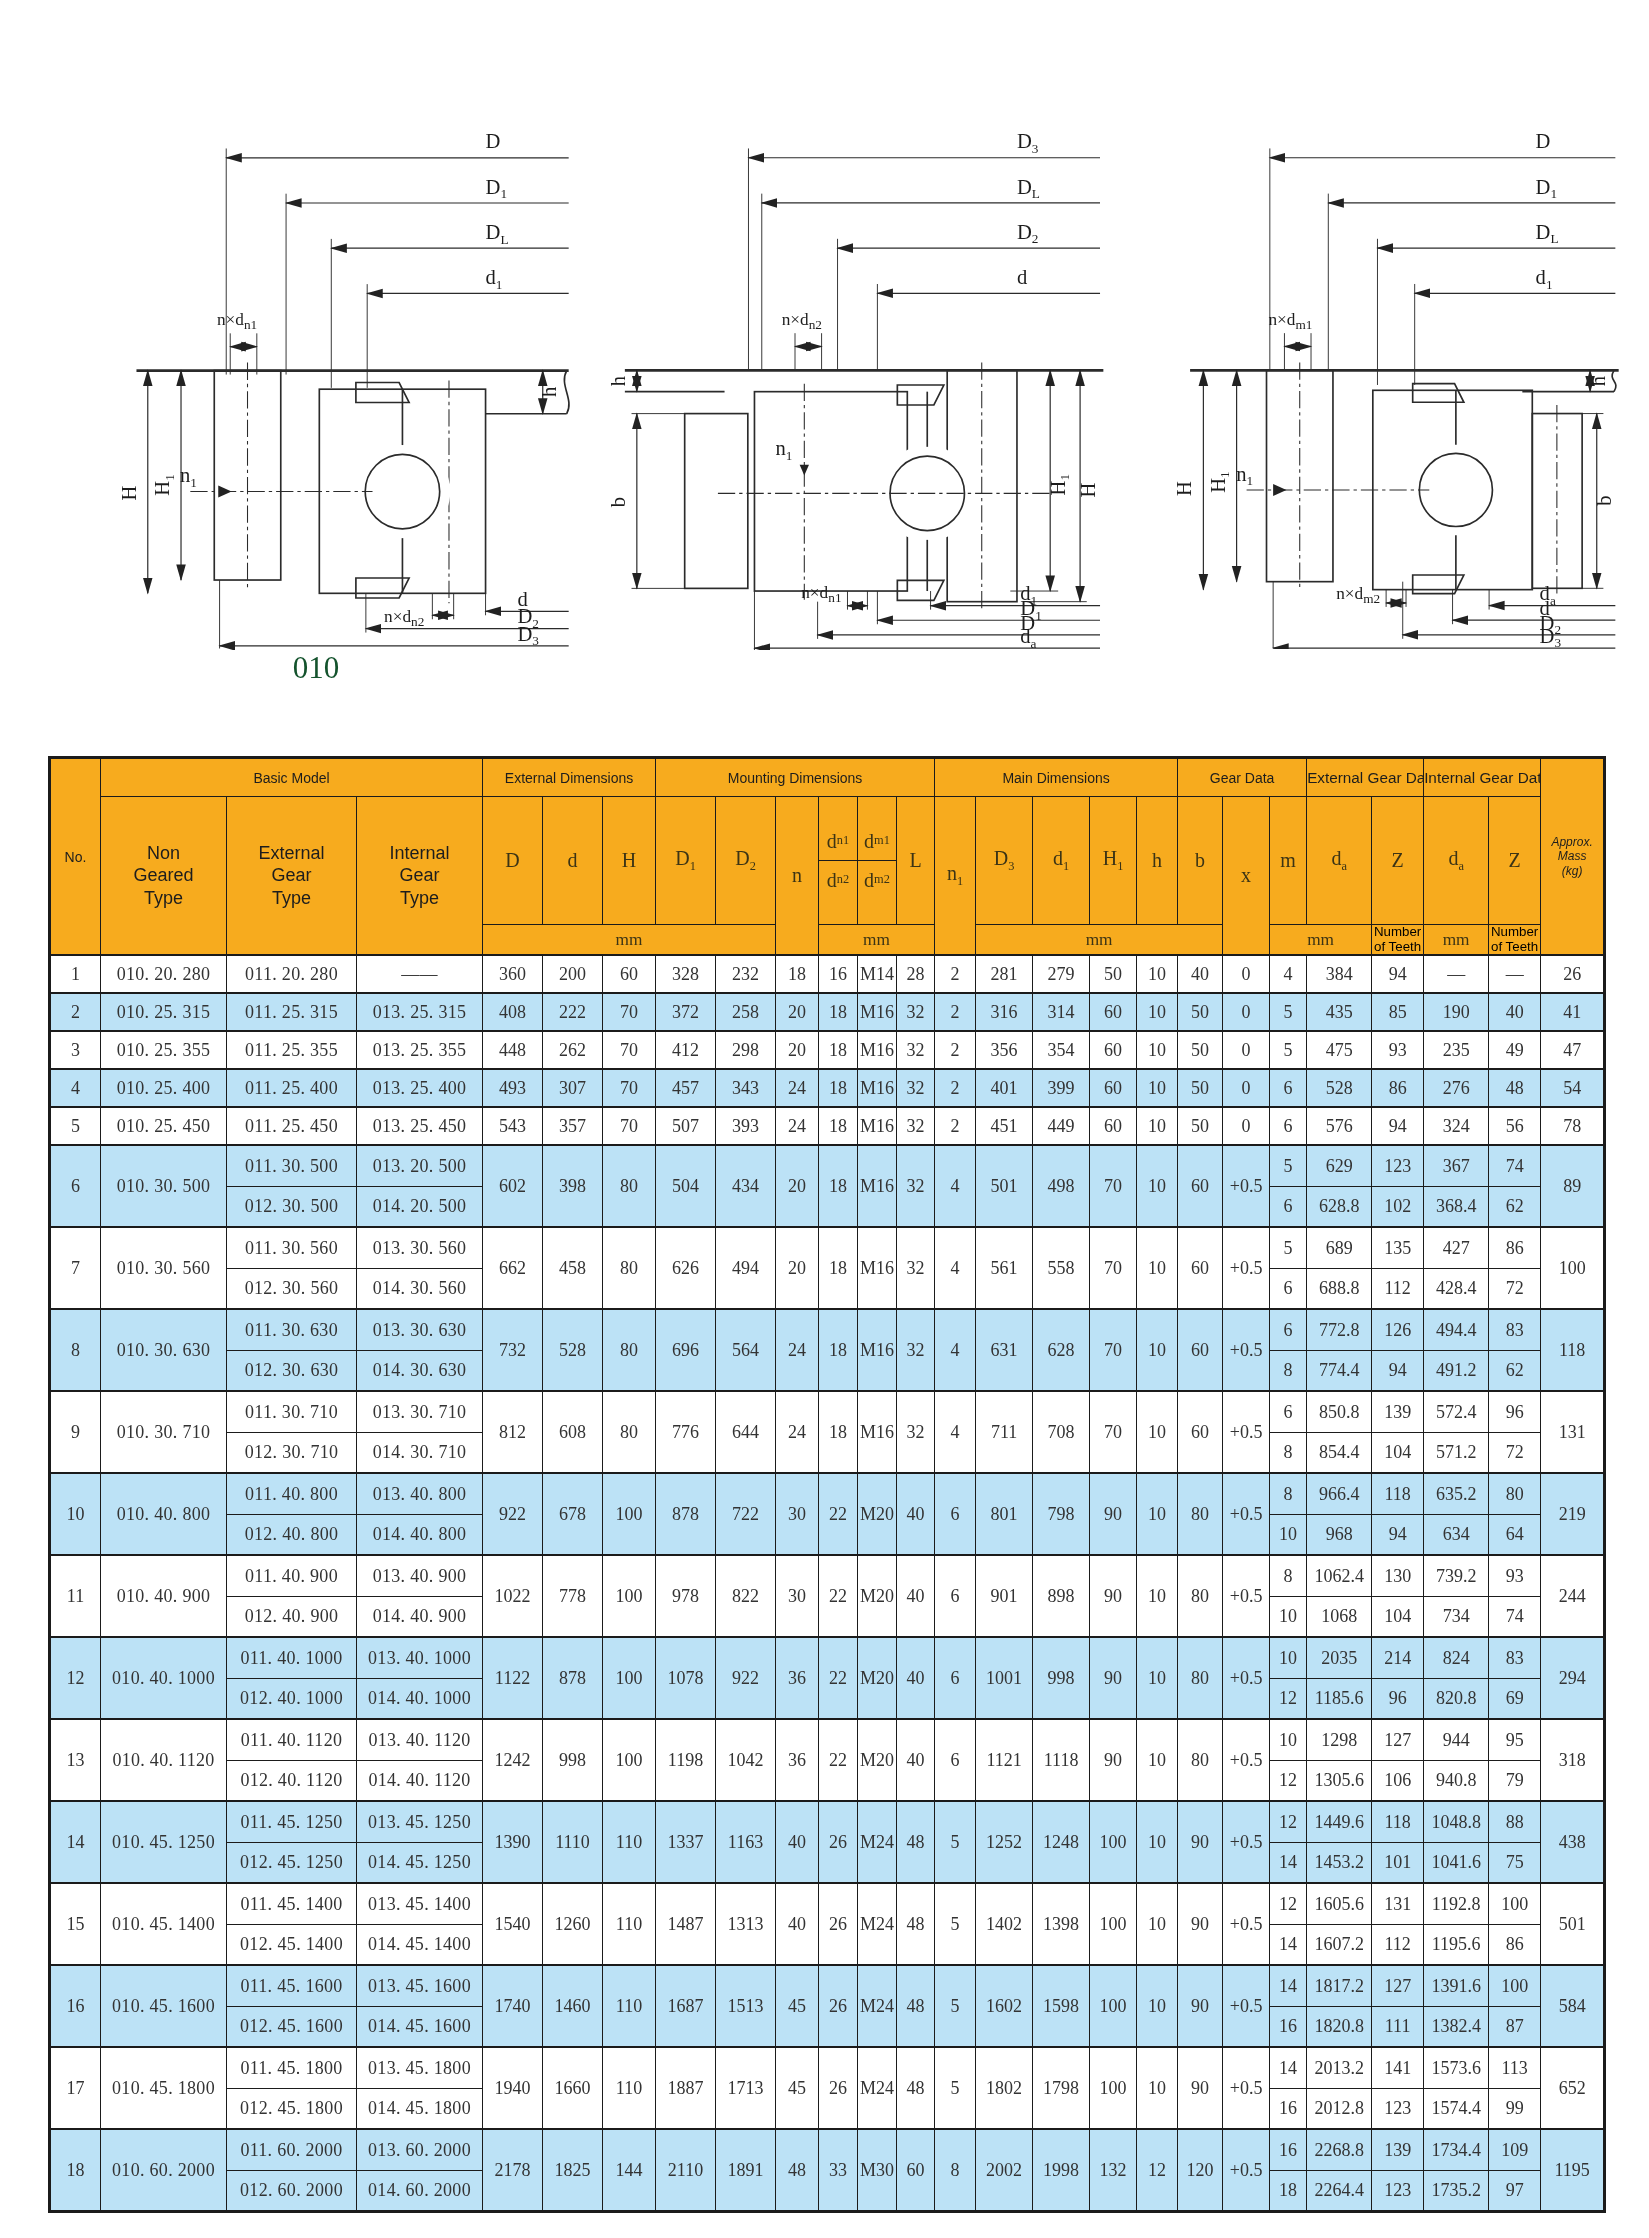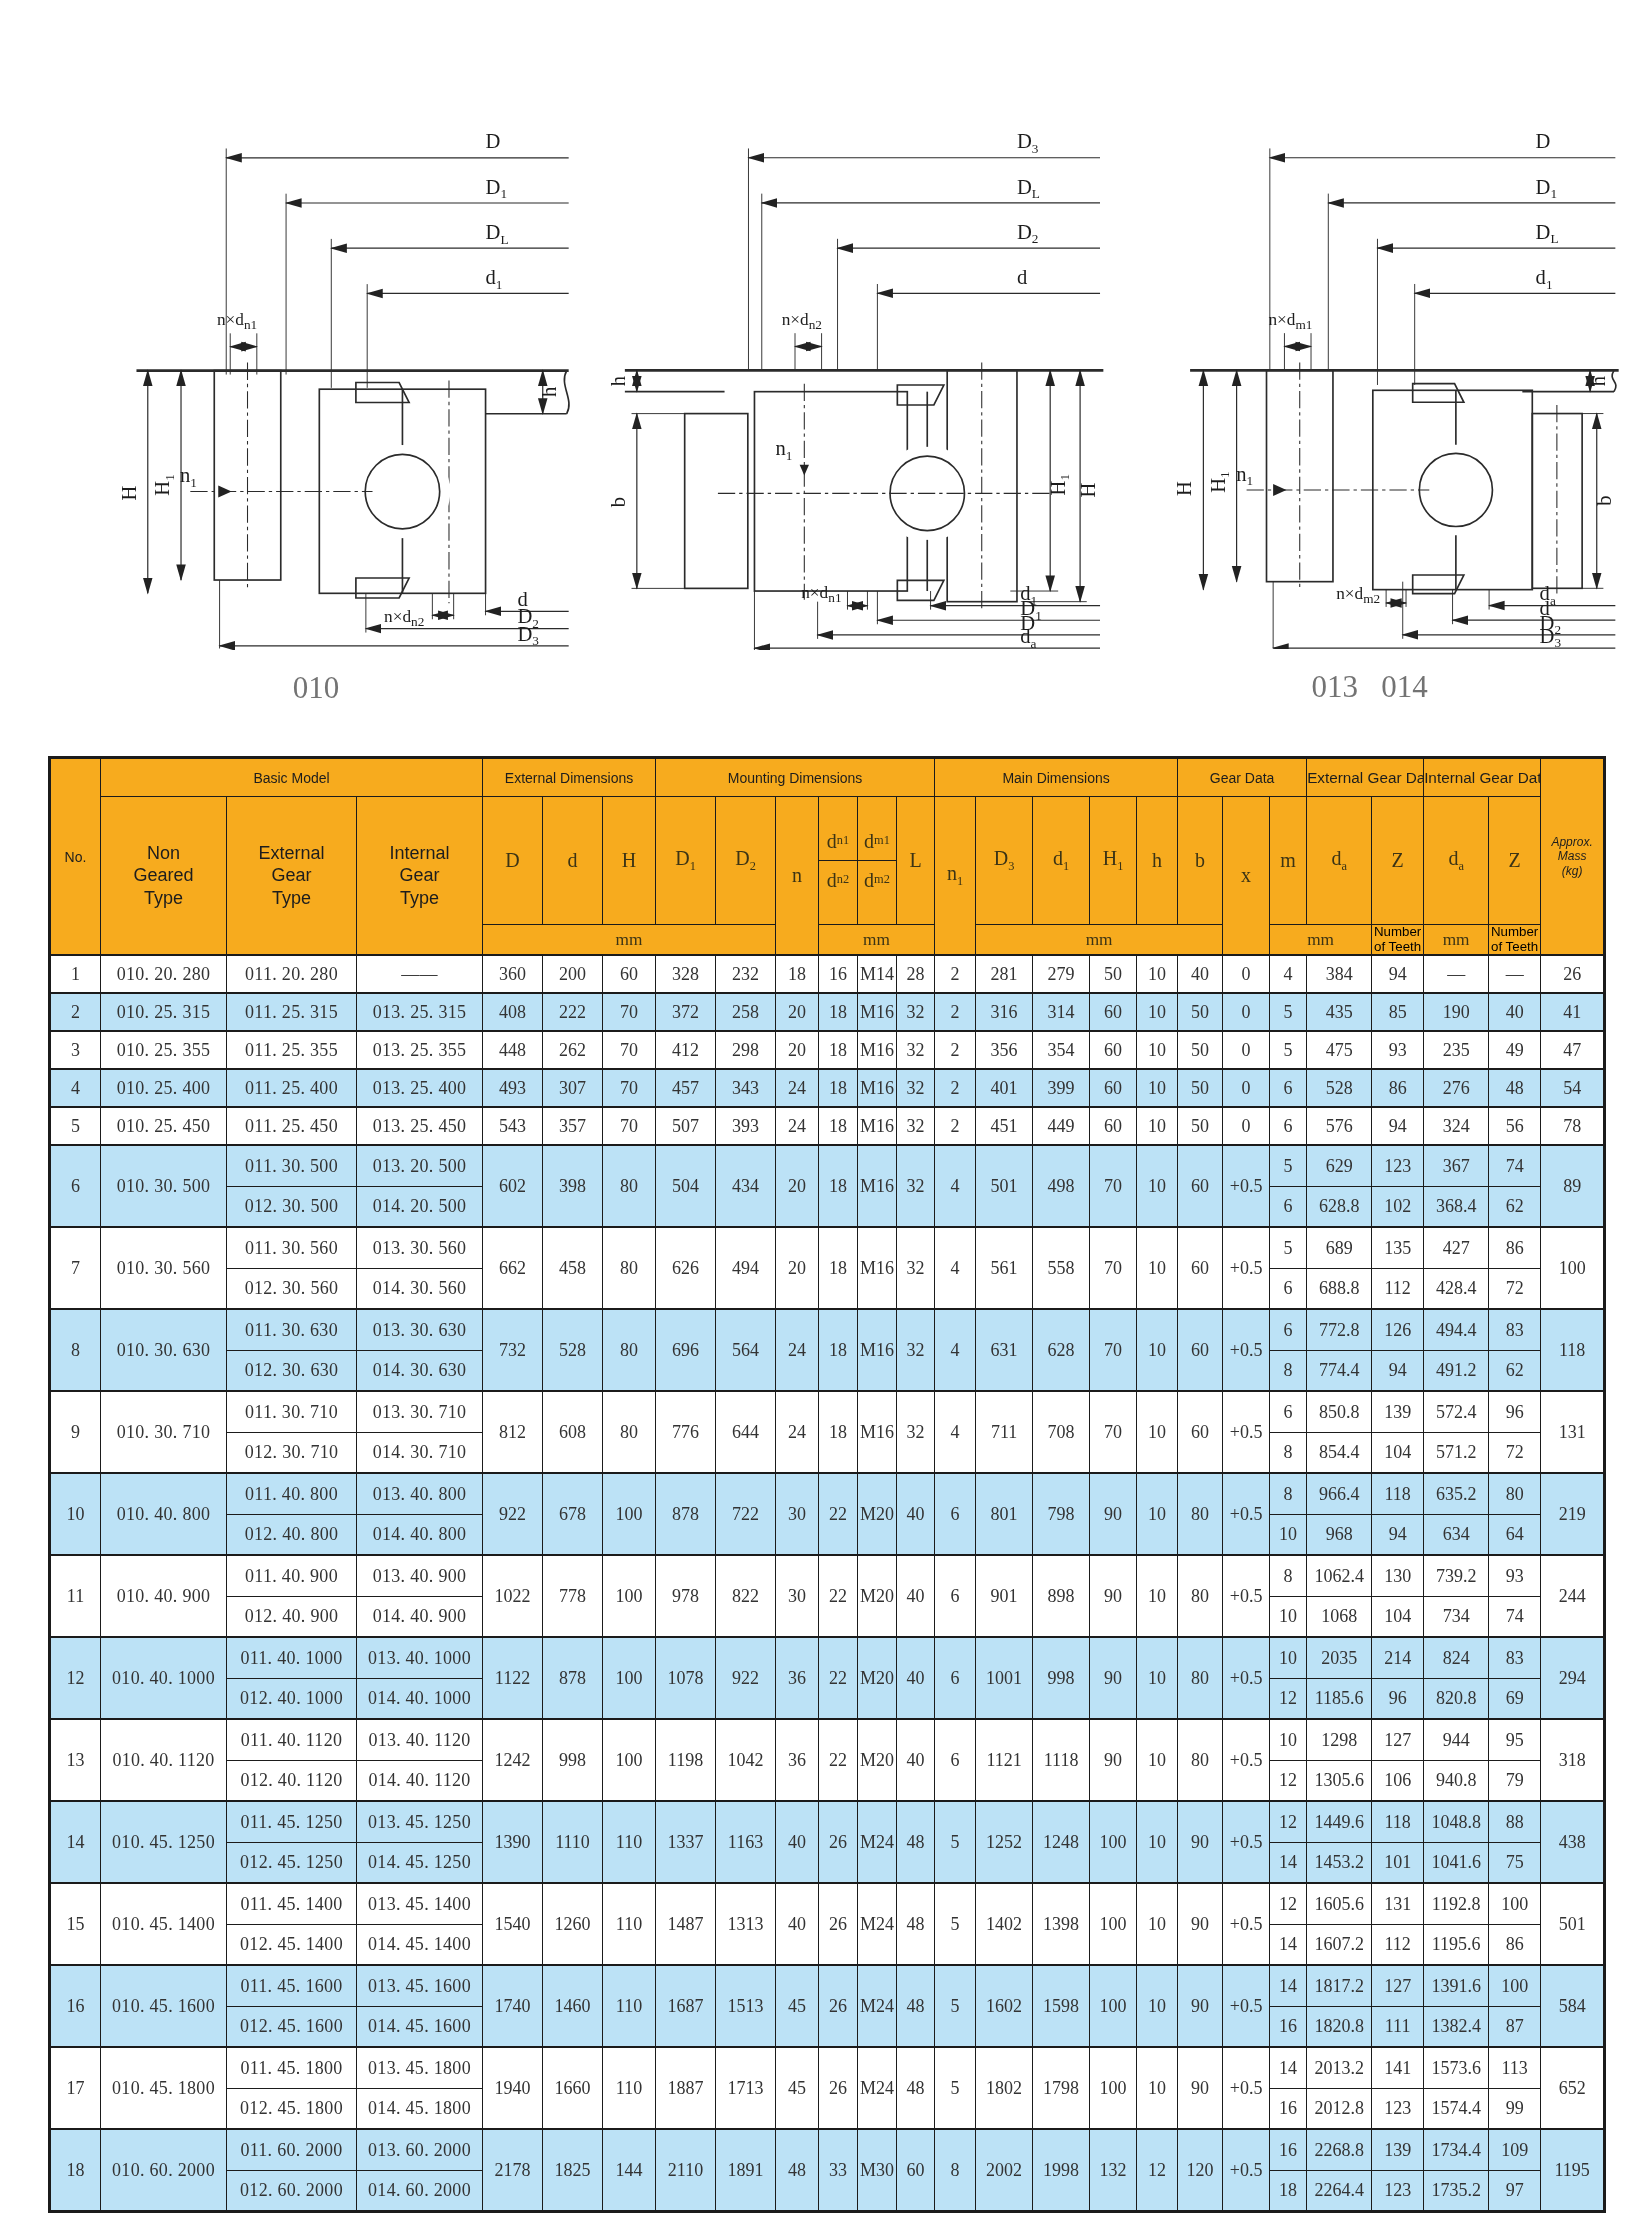--- a/index.html
+++ b/index.html
@@ -11,21 +11,21 @@
   html,body{margin:0;padding:0;}
   body{
     width:1649px;height:2239px;position:relative;background:#ffffff;
     font-family:"Liberation Sans",sans-serif;color:#1d1d1d;
   }
   
   .fig{position:absolute;margin:0;top:78px;}
   .fig svg{display:block;width:100%;height:auto;}
   .fig figcaption{
     text-align:center;font-family:"Liberation Serif",serif;font-size:31px;
-    color:#737373;margin-top:20px;white-space:pre;
+    color:#14532d;margin-top:0;white-space:pre;
   }
   #fig1{left:60px;width:512px;}
   #fig2{left:585px;width:525px;}
   #fig3{left:1117px;width:505px;}
   .ln{stroke:#2b2b2b;stroke-width:2.5;fill:none;}
   .thick{stroke-width:4;}
   .ext{stroke:#2b2b2b;stroke-width:1.4;}
   .dim{stroke:#2b2b2b;stroke-width:1.8;}
   .cl{stroke:#2b2b2b;stroke-width:1.6;stroke-dasharray:26 6 5 6;}
   .hl{stroke:#4a4a4a;stroke-width:1.8;}
@@ -303,21 +303,20 @@
     <line class="dim" x1="405" y1="790" x2="435" y2="790" marker-start="url(#mC)" marker-end="url(#mC)"></line>
     <line class="dim" x1="560" y1="794" x2="750" y2="794" marker-start="url(#mC)"></line>
     <text x="636" y="786" data-name="dim-label"><tspan>d</tspan><tspan class="sub" dy="7">a</tspan></text>
     <line class="dim" x1="505" y1="816" x2="750" y2="816" marker-start="url(#mC)"></line>
     <text x="636" y="808" data-name="dim-label"><tspan>d</tspan><tspan class="sub" dy="7"></tspan></text>
     <line class="dim" x1="430" y1="838" x2="750" y2="838" marker-start="url(#mC)"></line>
     <text x="636" y="830" data-name="dim-label"><tspan>D</tspan><tspan class="sub" dy="7">2</tspan></text>
     <line class="dim" x1="235" y1="858" x2="750" y2="858" marker-start="url(#mC)"></line>
     <text x="636" y="850" data-name="dim-label"><tspan>D</tspan><tspan class="sub" dy="7">3</tspan></text>
   </svg>
-  <figcaption data-name="figure-caption-013-014">013   014</figcaption>
 </figure>
 
 <table class="spec" data-name="spec-table">
   <colgroup>
     <col style="width:51px">
       <col style="width:126px">
       <col style="width:130px">
       <col style="width:126px">
     <col style="width:60px">
       <col style="width:60px">

